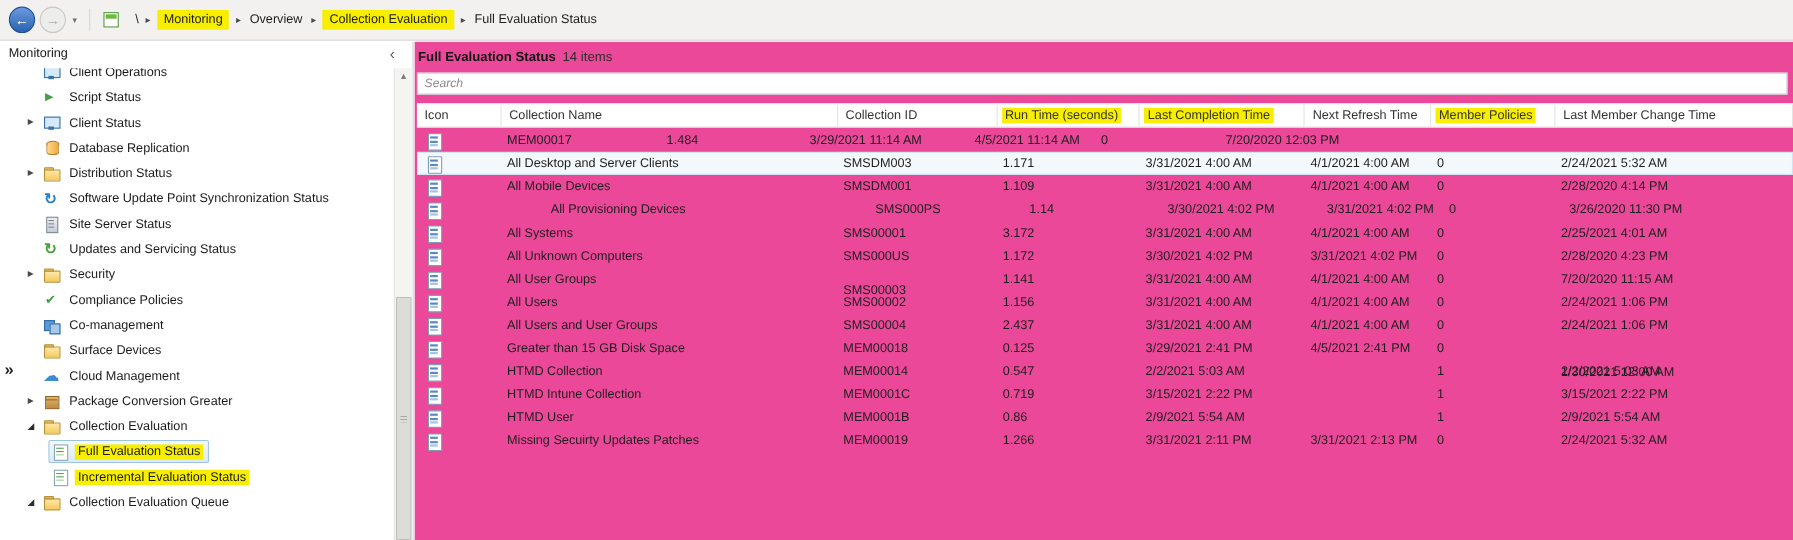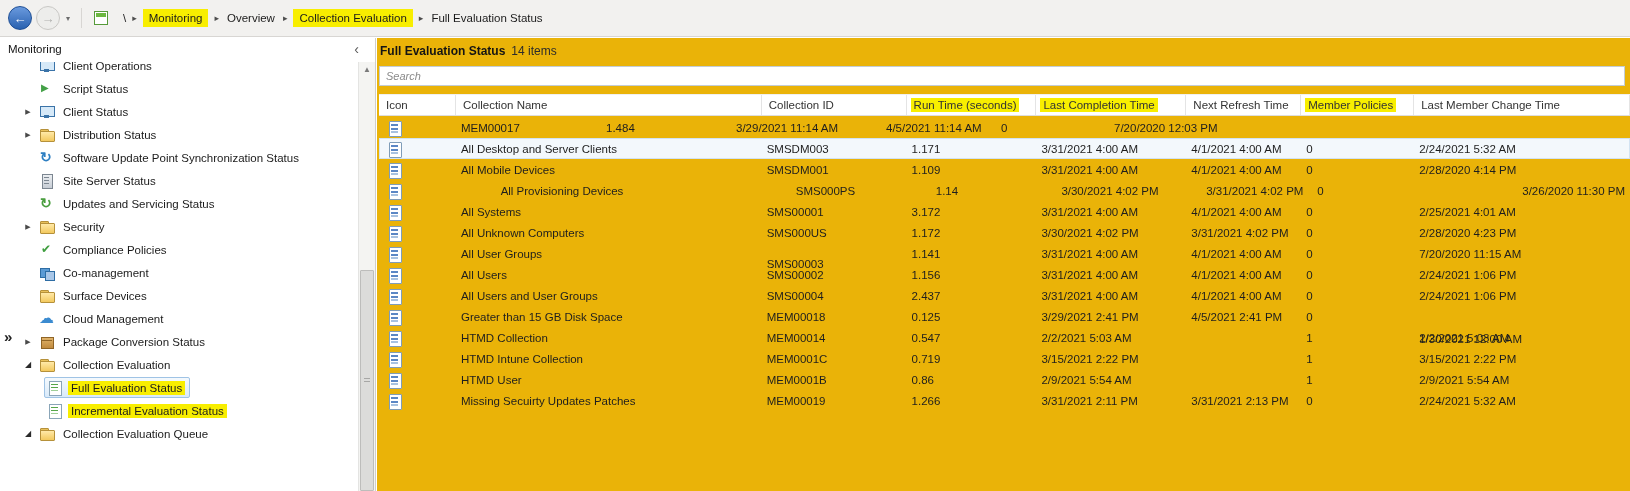--- a/index.html
+++ b/index.html
@@ -67,21 +67,21 @@
 
   
   #tree-scrollbar{position:absolute;right:0;top:24px;bottom:0;width:17px;background:#f4f4f2;border-left:1px solid #e4e4e2}
   #tree-scroll-up{height:15px;text-align:center;font-size:8px;color:#7a7a7a;line-height:15px}
   #tree-scroll-thumb{position:absolute;left:1px;right:1px;top:208px;bottom:0;background:#dcdcda;border:1px solid #bdbdbb;border-radius:1px}
   .thumb-grip{position:absolute;left:3px;right:3px;top:50%;height:6px;margin-top:-3px;
     background:repeating-linear-gradient(#a7a7a5 0 1px,transparent 1px 3px)}
   #workspace-chevron{position:absolute;left:4px;top:290px;font-size:15px;font-weight:bold;color:#222;letter-spacing:-3px}
 
   
-  #main{position:absolute;left:377px;top:38px;right:0;bottom:0;background:#eab308}
+  #main{position:absolute;left:377px;top:38px;right:0;bottom:0;background:#ec4899}
   #main-header{padding:6px 2px 0 3px;font-size:12px;color:#141414}
   #main-title{font-weight:bold}
   #item-count{margin-left:6px;color:#2c2c2c}
   #search-box{position:absolute;left:2px;right:5px;top:28px;height:20px;border:1px solid #c3cdd6;
     background:#fff;padding:2px 6px;font-size:11px;font-family:"Liberation Sans",sans-serif}
   #search-box::placeholder{font-style:italic;color:#8a8a8a}
   #list-header{position:absolute;left:2px;right:0;top:56px;height:22px;display:flex;
     border-bottom:1px solid #dedede;border-top:1px solid #f0f0f0;background:#fff}
   .hcell{display:flex;align-items:center;padding:0 4px;border-right:1px solid #e4e4e4;color:#333;white-space:nowrap;overflow:hidden}
   .hcell span{padding:1px 3px}
@@ -140,20 +140,28 @@
         <div class="tree-row">
           <span class="tree-indent" style="width: 20px;"></span>
           <span class="expander col">▶</span>
           <span class="node-body">
             <span class="icn icn-monitor"></span>
             <span class="tree-label">Client Status</span>
           </span>
         </div>
         <div class="tree-row">
           <span class="tree-indent" style="width: 20px;"></span>
+          <span class="expander"></span>
+          <span class="node-body">
+            <span class="icn icn-database"></span>
+            <span class="tree-label">Database Replication</span>
+          </span>
+        </div>
+        <div class="tree-row">
+          <span class="tree-indent" style="width: 20px;"></span>
           <span class="expander col">▶</span>
           <span class="node-body">
             <span class="icn icn-folder"></span>
             <span class="tree-label">Distribution Status</span>
           </span>
         </div>
         <div class="tree-row">
           <span class="tree-indent" style="width: 20px;"></span>
           <span class="expander"></span>
           <span class="node-body">
@@ -215,21 +223,21 @@
           <span class="node-body">
             <span class="icn icn-cloud"></span>
             <span class="tree-label">Cloud Management</span>
           </span>
         </div>
         <div class="tree-row">
           <span class="tree-indent" style="width: 20px;"></span>
           <span class="expander col">▶</span>
           <span class="node-body">
             <span class="icn icn-package"></span>
-            <span class="tree-label">Package Conversion Status</span>
+            <span class="tree-label">Package Conversion Greater</span>
           </span>
         </div>
         <div class="tree-row">
           <span class="tree-indent" style="width: 20px;"></span>
           <span class="expander exp">◢</span>
           <span class="node-body">
             <span class="icn icn-folder"></span>
             <span class="tree-label">Collection Evaluation</span>
           </span>
         </div>
@@ -338,21 +346,21 @@
       <div class="lrow">
         <div class="lcell icon-cell" style="width: 77px;">
           <span class="icn icn-report"></span>
         </div>
         <div class="lcell cell-name" style="width: 306px; margin-left: 42px;">All Provisioning Devices</div>
         <div class="lcell cell-id" style="width: 145px;">SMS000PS</div>
         <div class="lcell cell-run_time" style="width: 130px;">1.14</div>
         <div class="lcell cell-last_completion" style="width: 150px;">3/30/2021 4:02 PM</div>
         <div class="lcell cell-next_refresh" style="width: 115px;">3/31/2021 4:02 PM</div>
         <div class="lcell cell-member_changes" style="width: 113px;">0</div>
-        <div class="lcell cell-last_member_change" style="width: 216px; text-align: right;">3/26/2020 11:30 PM</div>
+        <div class="lcell cell-last_member_change" style="width: 216px;">3/26/2020 11:30 PM</div>
       </div>
       <div class="lrow">
         <div class="lcell icon-cell" style="width: 77px;">
           <span class="icn icn-report"></span>
         </div>
         <div class="lcell cell-name" style="width: 306px;">All Systems</div>
         <div class="lcell cell-id" style="width: 145px;">SMS00001</div>
         <div class="lcell cell-run_time" style="width: 130px;">3.172</div>
         <div class="lcell cell-last_completion" style="width: 150px;">3/31/2021 4:00 AM</div>
         <div class="lcell cell-next_refresh" style="width: 115px;">4/1/2021 4:00 AM</div>

